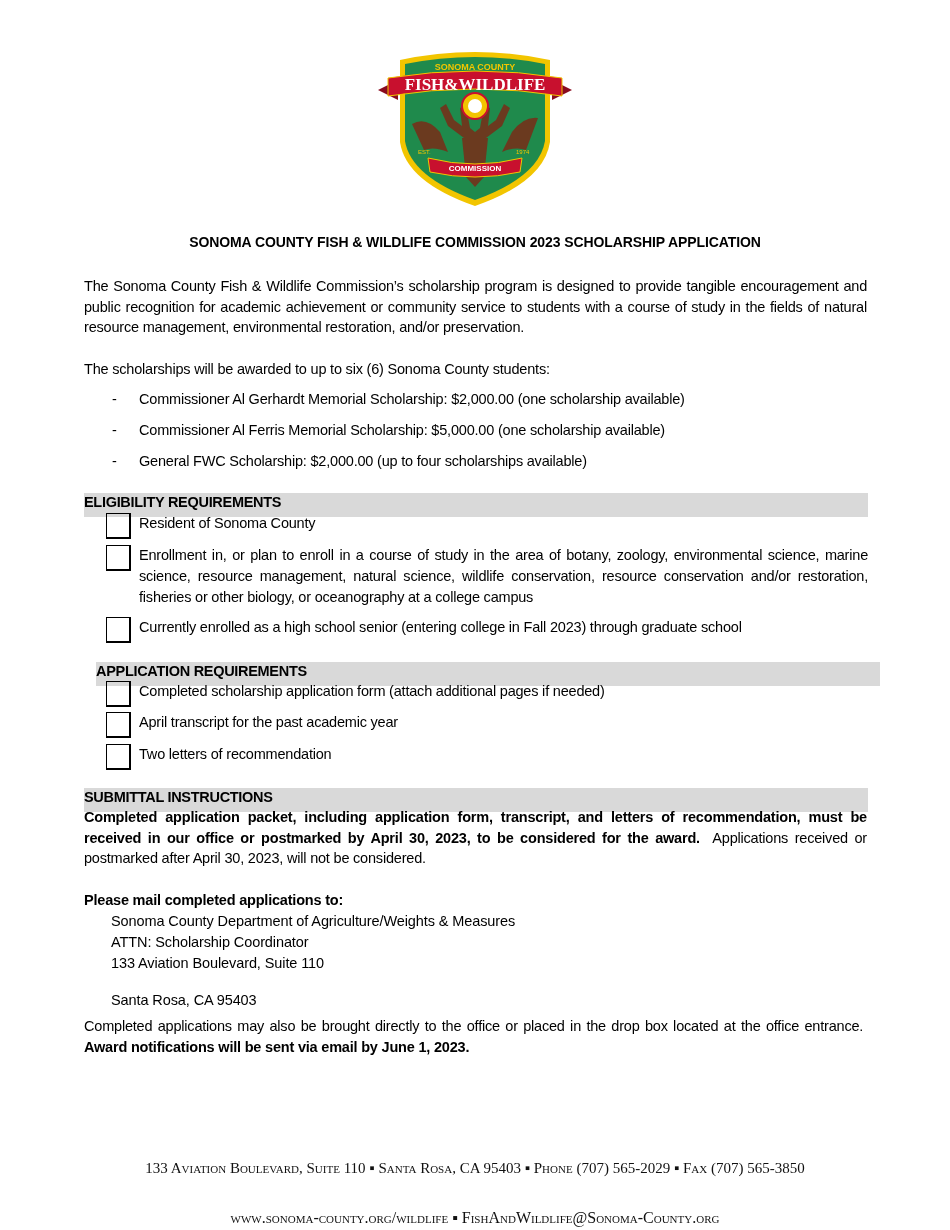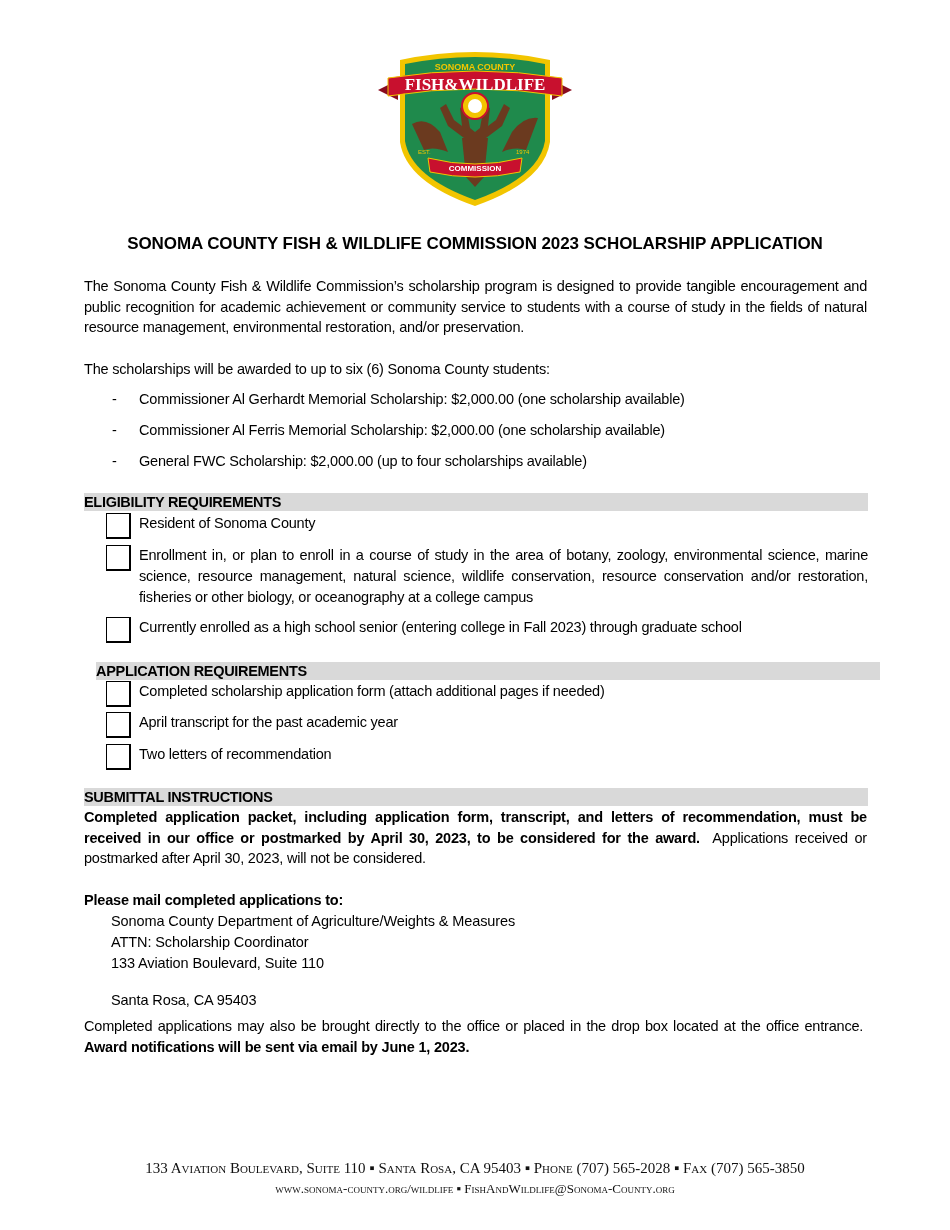--- a/index.html
+++ b/index.html
@@ -1,40 +1,40 @@
 <!DOCTYPE html>
 <html><head>
 <meta charset="utf-8">
 <style>
   html, body { margin: 0; padding: 0; background: #ffffff; }
   body { width: 950px; height: 1230px; position: relative; overflow: hidden;
          font-family: "Liberation Sans", sans-serif; color: #000; }
   .logo { position: absolute; left: 374px; top: 42px; width: 202px; height: 168px; }
   .title { position: absolute; left: 0; top: 234px; width: 950px; text-align: center;
-           font-weight: bold; font-size: 17px; letter-spacing: -0.1px; }
+           font-weight: bold; font-size: 14px; letter-spacing: -0.1px; }
   .para { position: absolute; left: 84px; width: 783px; font-size: 14.5px; line-height: 20.5px;
           text-align: justify; letter-spacing: -0.2px; }
   .intro { top: 276px; }
   .intro2 { top: 359px; }
   .bullets { position: absolute; left: 84px; top: 389px; width: 783px; font-size: 14.5px; letter-spacing: -0.2px; }
   .bullet { position: relative; height: 31px; line-height: 21px; }
   .bullet .dash { position: absolute; left: 28px; top: 0; }
   .bullet .txt { position: absolute; left: 55px; top: 0; }
-  .section-bar { position: absolute; left: 84px; width: 784px; height: 18px; background: #d9d9d9;
+  .section-bar { position: absolute; left: 84px; width: 784px; height: 24px; background: #d9d9d9;
                  font-weight: bold; font-size: 14.5px; line-height: 19px; letter-spacing: -0.3px; }
   .check-row { position: absolute; left: 106px; width: 762px; font-size: 14.5px; line-height: 21px; letter-spacing: -0.2px; }
   .check-row .box { position: absolute; left: 0; top: 0; width: 25px; height: 26px;
                     border: 1.5px solid #000; box-sizing: border-box; border-right-width: 2px; border-bottom-width: 2px; }
   .check-row .label { position: absolute; left: 33px; top: 0; right: 0; text-align: justify; }
   .bold { font-weight: bold; }
   .addr { position: absolute; left: 111px; font-size: 14.5px; line-height: 21px; letter-spacing: -0.1px; }
   .footer { position: absolute; left: 0; width: 950px; text-align: center;
             font-family: "Liberation Serif", serif; color: #111; font-variant: small-caps; }
   .footer1 { top: 1160px; font-size: 15px; }
-  .footer2 { top: 1181px; font-size: 13px; }
+  .footer2 { top: 1209px; font-size: 16px; }
 </style>
 </head>
 <body>
 
 <div class="logo">
   <svg width="202" height="168" viewBox="0 0 202 168">
 
     <path d="M26 18 Q101 2 176 18 L176 100 Q170 140 101 164 Q32 140 26 100 Z" fill="#f2c500"></path>
     <path d="M31 22 Q101 8 171 22 L171 99 Q165 135 101 158 Q37 135 31 99 Z" fill="#1f8a4c"></path>
 
@@ -67,21 +67,21 @@
 <div class="para intro">The Sonoma County Fish &amp; Wildlife Commission’s scholarship program is designed to provide tangible encouragement and public recognition for academic achievement or community service to students with a course of study in the fields of natural resource management, environmental restoration, and/or preservation.</div>
 <div class="para intro2">The scholarships will be awarded to up to six (6) Sonoma County students:</div>
 
 <div class="bullets">
   <div class="bullet">
     <span class="dash">-</span>
     <span class="txt">Commissioner Al Gerhardt Memorial Scholarship: $2,000.00 (one scholarship available)</span>
   </div>
   <div class="bullet">
     <span class="dash">-</span>
-    <span class="txt">Commissioner Al Ferris Memorial Scholarship: $2,000.00 (one scholarship available)</span>
+    <span class="txt">Commissioner Al Ferris Memorial Scholarship: $5,000.00 (one scholarship available)</span>
   </div>
   <div class="bullet">
     <span class="dash">-</span>
     <span class="txt">General FWC Scholarship: $2,000.00 (up to four scholarships available)</span>
   </div>
 </div>
 
 <div class="section-bar" style="top:493px;">ELIGIBILITY REQUIREMENTS</div>
 <div class="check-row" style="top:513px;">
   <div class="box"></div>
@@ -120,14 +120,14 @@
 <div class="addr" style="top:911px;">Sonoma County Department of Agriculture/Weights &amp; Measures</div>
 <div class="addr" style="top:932px;">ATTN: Scholarship Coordinator</div>
 <div class="addr" style="top:953px;">133 Aviation Boulevard, Suite 110</div>
 <div class="addr" style="top:990px;">Santa Rosa, CA 95403</div>
 
 <div class="para" style="top:1016px;">
   <span>Completed applications may also be brought directly to the office or placed in the drop box located at the office entrance.</span>&nbsp;
   <span class="bold">Award notifications will be sent via email by June 1, 2023.</span>
 </div>
 
-<div class="footer footer1">133 Aviation Boulevard, Suite 110 ▪ Santa Rosa, CA 95403 ▪ Phone (707) 565-2028 ▪ Fax (707) 565-3850</div>
+<div class="footer footer1">133 Aviation Boulevard, Suite 110 ▪ Santa Rosa, CA 95403 ▪ Phone (707) 565-2029 ▪ Fax (707) 565-3850</div>
 <div class="footer footer2">www.sonoma-county.org/wildlife ▪ FishAndWildlife@Sonoma-County.org</div>
 
 </body></html>

